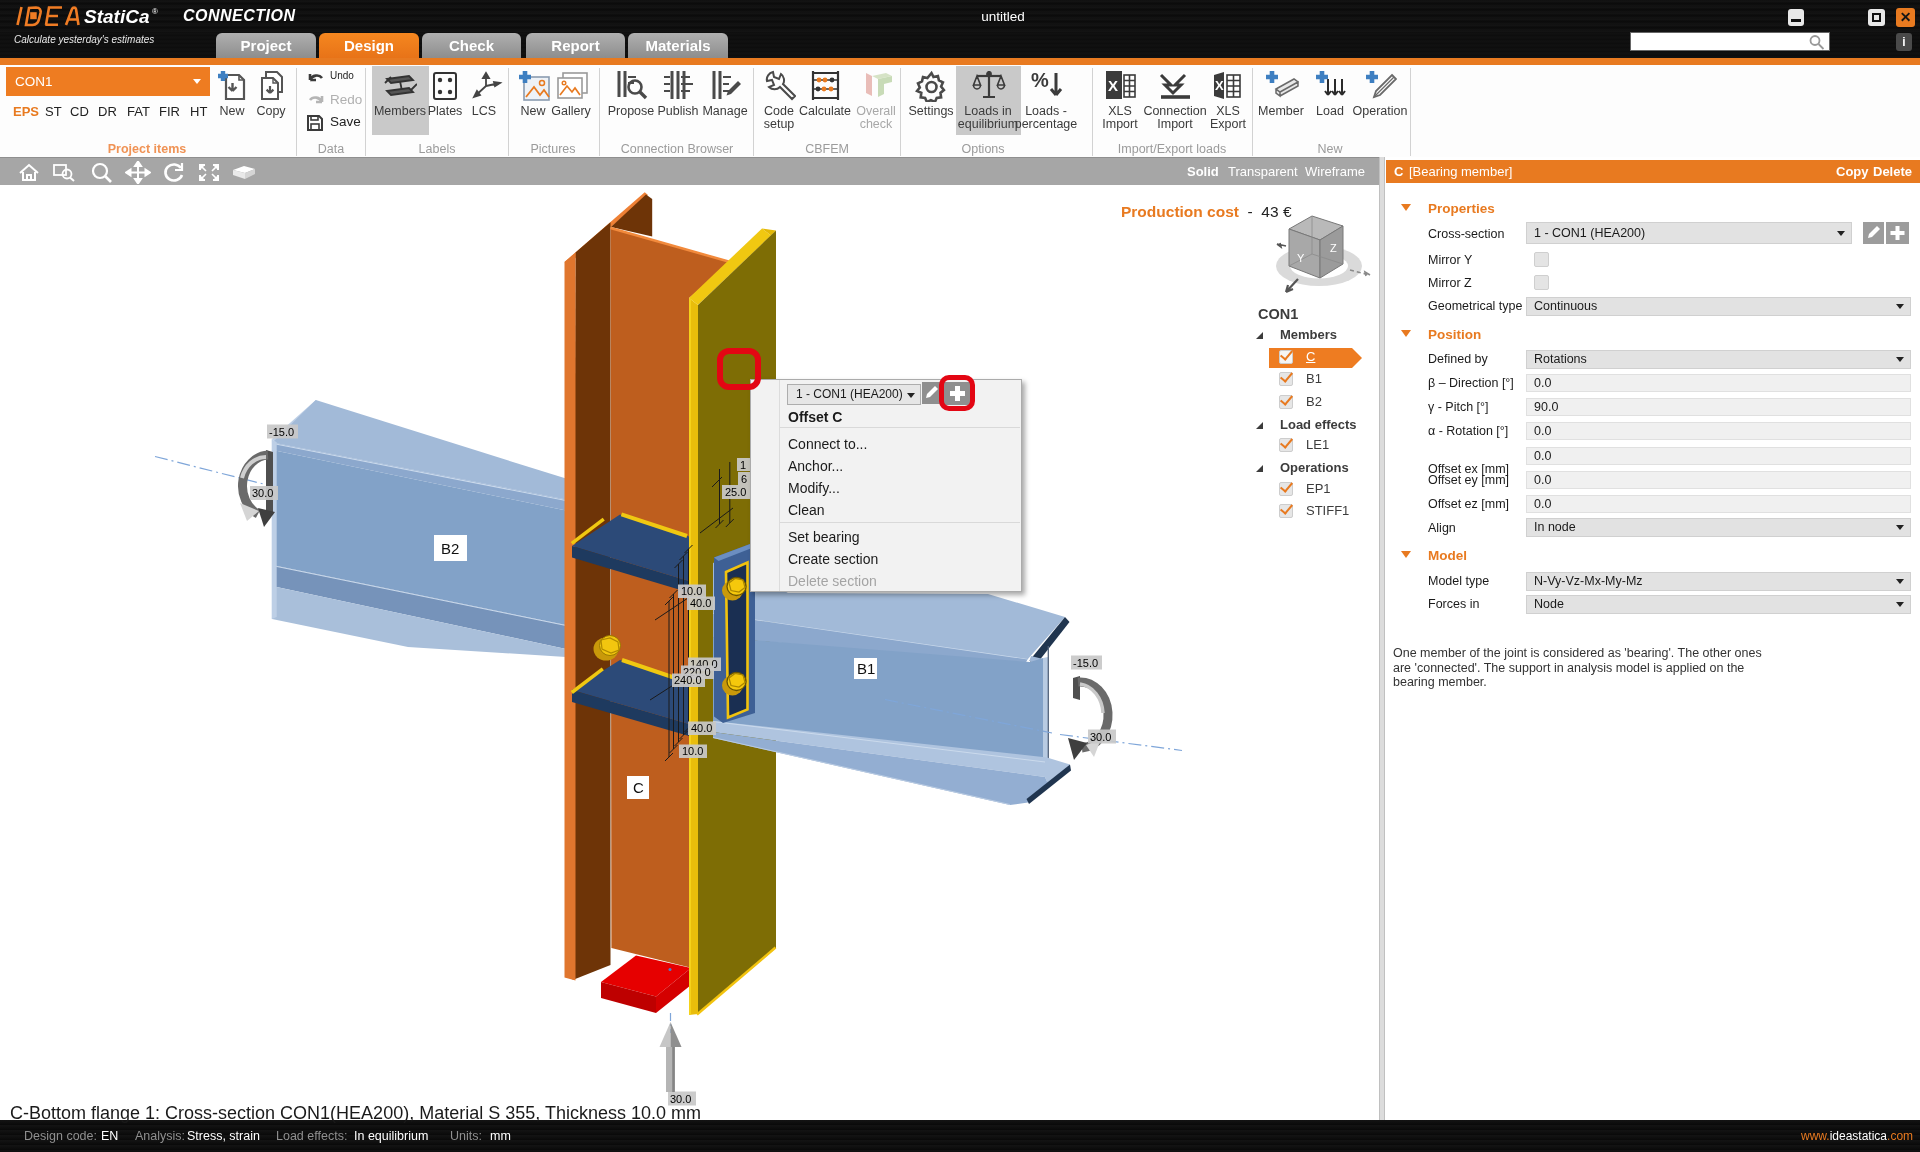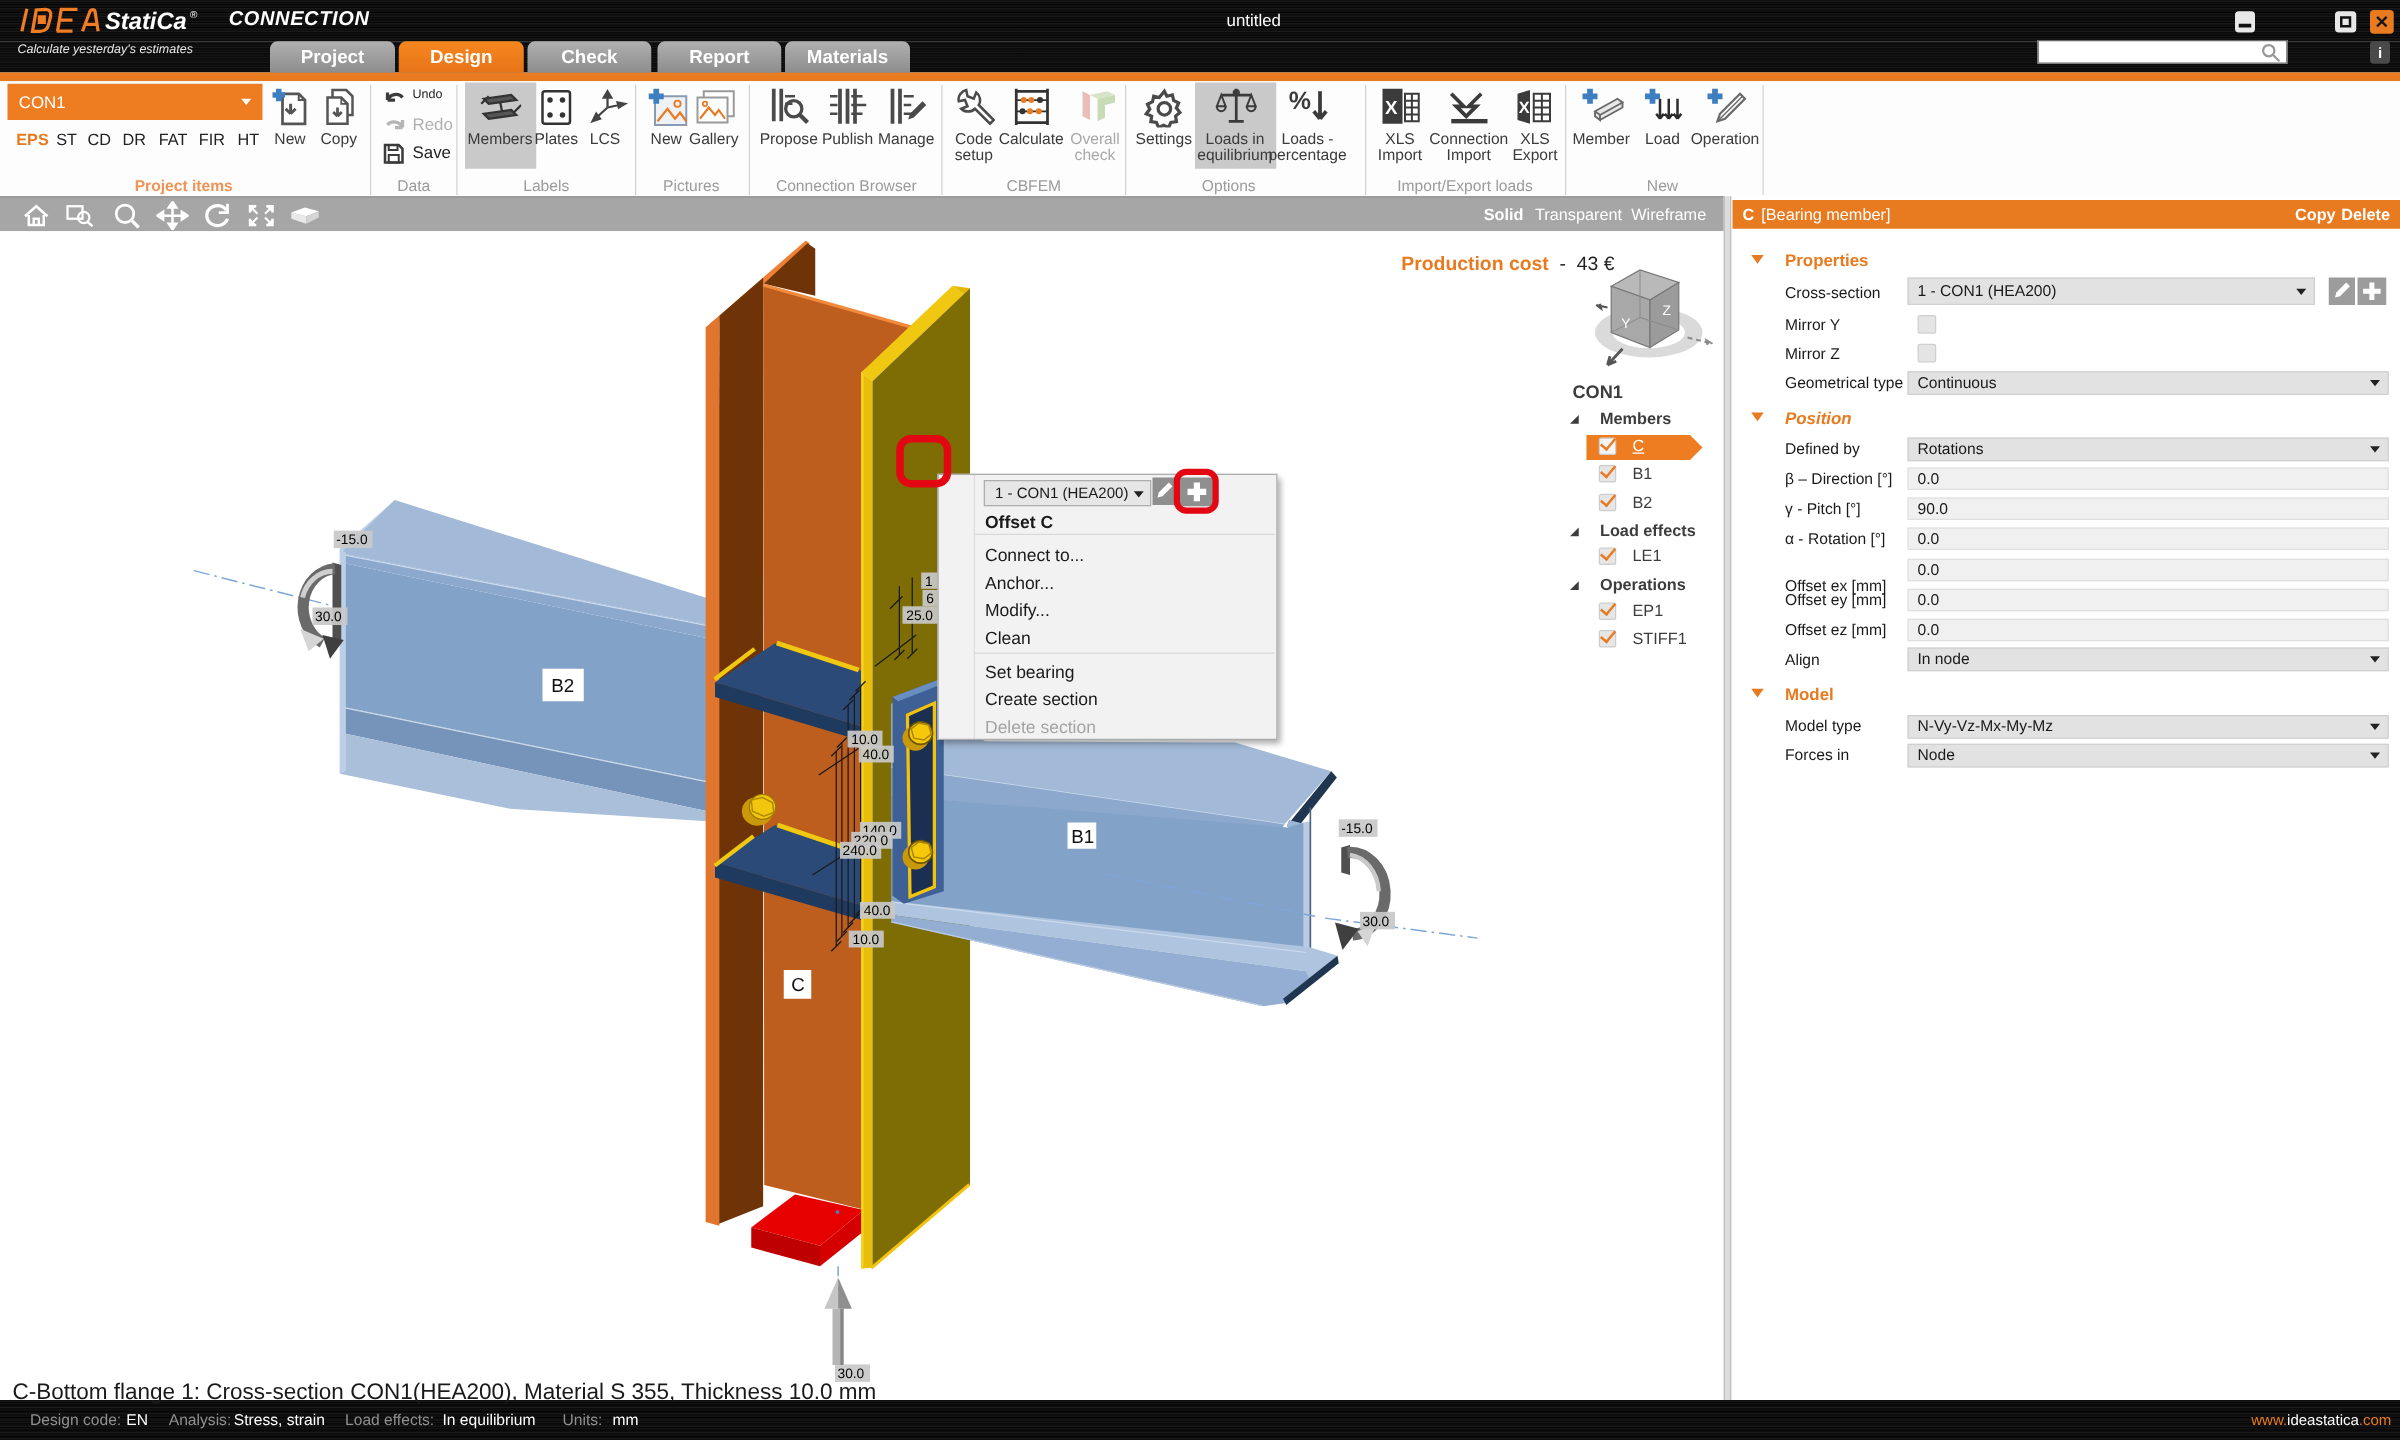--- a/index.html
+++ b/index.html
@@ -626,21 +626,21 @@
   <div class="abs" style="left:500px;top:65px;width:23px;height:22px;background:#9c9c9c;"><svg width="23" height="22" viewBox="0 0 23 22">
           <path d="M11.5,4 v14 M4.5,11 h14" stroke="#fff" stroke-width="4"></path>
         </svg></div>
   <div class="plabel" style="top:96px;">Mirror Y</div>
       <div class="pcheck" style="top:95px;"></div>
   <div class="plabel" style="top:119px;">Mirror Z</div>
       <div class="pcheck" style="top:118px;"></div>
   <div class="plabel" style="top:142px;">Geometrical type</div>
   <div class="pdrop" style="top:140px;height:19px;line-height:17px;">Continuous<span class="dar" style="top:6px;"></span></div>
   <div class="sectri" style="top:173px;"></div>
-      <div class="sechead" style="top:170px;font-style:italic;">Position</div>
+      <div class="sechead" style="top:170px;">Position</div>
   <div class="plabel" style="top:195px;">Defined by</div>
   <div class="pdrop" style="top:193px;height:19px;line-height:17px;">Rotations<span class="dar" style="top:6px;"></span></div>
   <div class="plabel" style="top:219px;">β – Direction [°]</div>
   <div class="pfield" style="top:217px;height:18px;line-height:16px;">0.0</div>
   <div class="plabel" style="top:243px;">γ - Pitch [°]</div>
   <div class="pfield" style="top:241px;height:18px;line-height:16px;">90.0</div>
   <div class="plabel" style="top:267px;">α - Rotation [°]</div>
   <div class="pfield" style="top:265px;height:18px;line-height:16px;">0.0</div>
   <div class="plabel" style="top:292px;margin-top:13px;">Offset ex [mm]</div>
   <div class="pfield" style="top:290px;height:18px;line-height:16px;">0.0</div>
@@ -649,20 +649,21 @@
   <div class="plabel" style="top:340px;">Offset ez [mm]</div>
   <div class="pfield" style="top:338px;height:18px;line-height:16px;">0.0</div>
   <div class="plabel" style="top:364px;">Align</div>
   <div class="pdrop" style="top:361px;height:19px;line-height:17px;">In node<span class="dar" style="top:6px;"></span></div>
   <div class="sectri" style="top:394px;"></div>
       <div class="sechead" style="top:391px;">Model</div>
   <div class="plabel" style="top:417px;">Model type</div>
   <div class="pdrop" style="top:415px;height:19px;line-height:17px;">N-Vy-Vz-Mx-My-Mz<span class="dar" style="top:6px;"></span></div>
   <div class="plabel" style="top:440px;">Forces in</div>
   <div class="pdrop" style="top:438px;height:19px;line-height:17px;">Node<span class="dar" style="top:6px;"></span></div>
+  <div class="abs" style="left:7px;top:489px;width:380px;font-size:12.5px;color:#333;line-height:14.5px;">One member of the joint is considered as 'bearing'. The other ones are 'connected'. The support in analysis model is applied on the bearing member.</div>
 </div>
 <div id="statusbar">
   <span class="abs sgray" style="left:24px;top:9px;">Design code:</span>
       <span class="abs swhite" style="left:101px;top:9px;">EN</span>
   <span class="abs sgray" style="left:135px;top:9px;">Analysis:</span>
       <span class="abs swhite" style="left:187px;top:9px;">Stress, strain</span>
   <span class="abs sgray" style="left:276px;top:9px;">Load effects:</span>
       <span class="abs swhite" style="left:354px;top:9px;">In equilibrium</span>
   <span class="abs sgray" style="left:450px;top:9px;">Units:</span>
       <span class="abs swhite" style="left:490px;top:9px;">mm</span>

